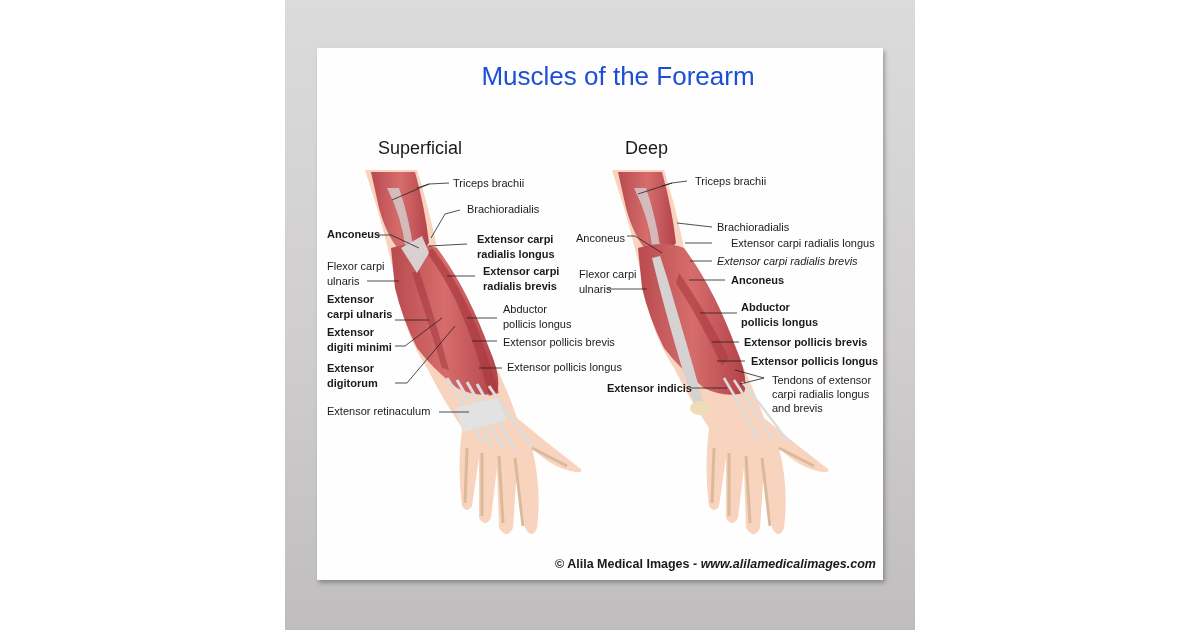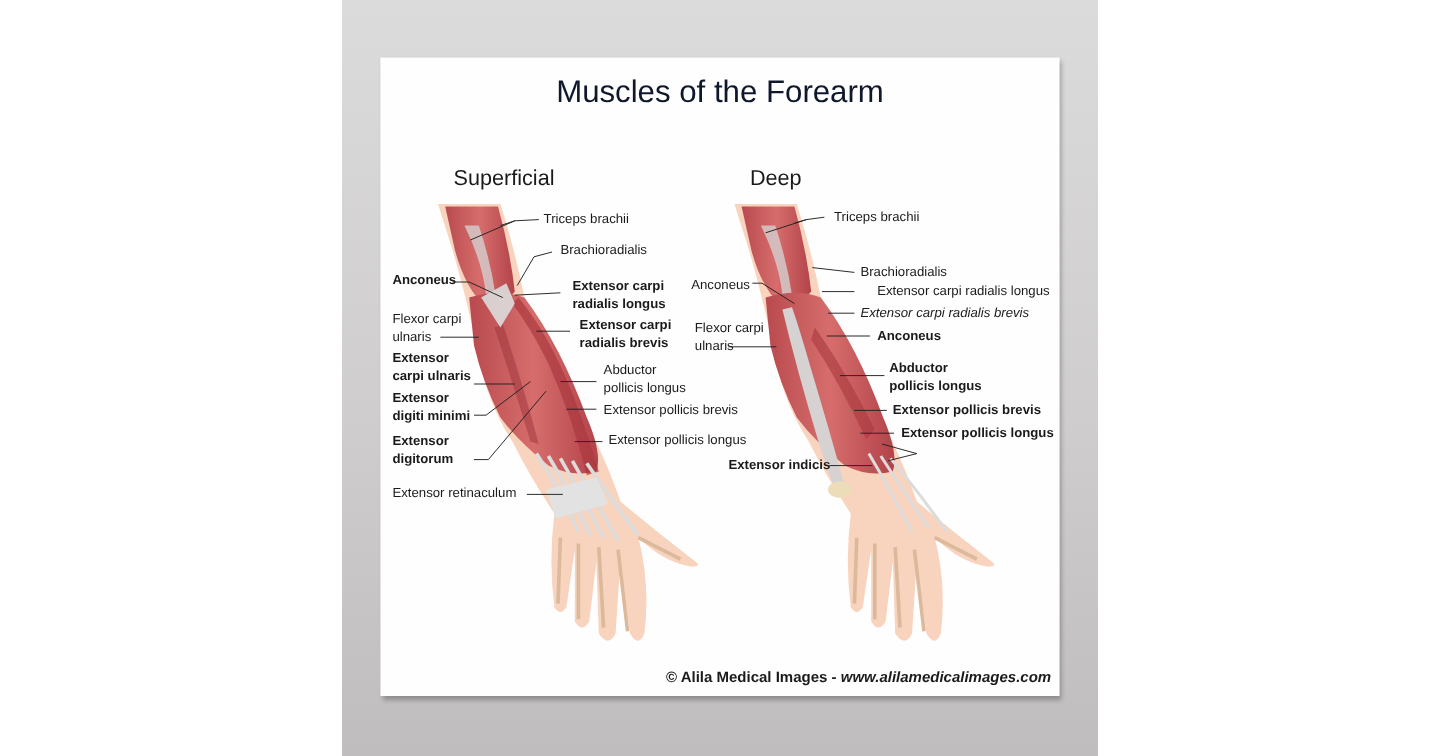--- a/index.html
+++ b/index.html
@@ -1,19 +1,19 @@
 <!DOCTYPE html>
 <html><head>
 <meta charset="utf-8">
 <style>
   html, body { margin:0; padding:0; }
   body { width:1200px; height:630px; background:#ffffff; position:relative; overflow:hidden; font-family:"Liberation Sans", sans-serif; }
   .backdrop { position:absolute; left:285px; top:0; width:630px; height:630px; background:linear-gradient(180deg,#dcdbdc 0%,#cfcdce 55%,#bfbdbe 100%); }
   .poster { position:absolute; left:317px; top:48px; width:566px; height:532px; background:#fefefe; box-shadow:2px 3px 4px rgba(0,0,0,0.28); overflow:hidden; }
-  .title { position:absolute; left:0; width:100%; top:13px; text-align:center; font-size:26px; color:#0f172a; }
+  .title { position:absolute; left:0; width:100%; top:13px; text-align:center; font-size:26px; color:#1d4ed8;padding-left:18px; }
   .subtitle { position:absolute; left:0; width:100%; top:47px; text-align:center; font-size:20px; font-style:italic; color:#1a1a1a; }
   .section { position:absolute; top:90px; font-size:18px; color:#1a1a1a; }
   svg.art { position:absolute; left:0; top:0; }
   .lbl { position:absolute; font-size:11px; line-height:15px; color:#1a1a1a; white-space:nowrap; }
   .lbl.b { font-weight:bold; }
   .footer { position:absolute; left:238px; top:509px; font-size:12.5px; font-weight:bold; color:#1a1a1a; white-space:nowrap; }
   .footer .url { font-style:italic; }
 </style>
 </head>
 <body>
@@ -148,19 +148,24 @@
       <div>ulnaris</div>
   </div>
   <div class="lbl b" style="left:414px;top:225px;">Anconeus</div>
   <div class="lbl b" style="left:424px;top:252px;">
     <div>Abductor</div>
       <div>pollicis longus</div>
   </div>
   <div class="lbl b" style="left:427px;top:287px;">Extensor pollicis brevis</div>
   <div class="lbl b" style="left:434px;top:306px;">Extensor pollicis longus</div>
   <div class="lbl b" style="left:290px;top:333px;">Extensor indicis</div>
+  <div class="lbl" style="left:455px;top:325px;line-height:14px;">
+    <div>Tendons of extensor</div>
+      <div>carpi radialis longus</div>
+      <div>and brevis</div>
+  </div>
 
   <div class="footer">
     <span>© Alila Medical Images</span>
     <span>-</span>
     <span class="url">www.alilamedicalimages.com</span>
   </div>
 </div>
 
 </body></html>

